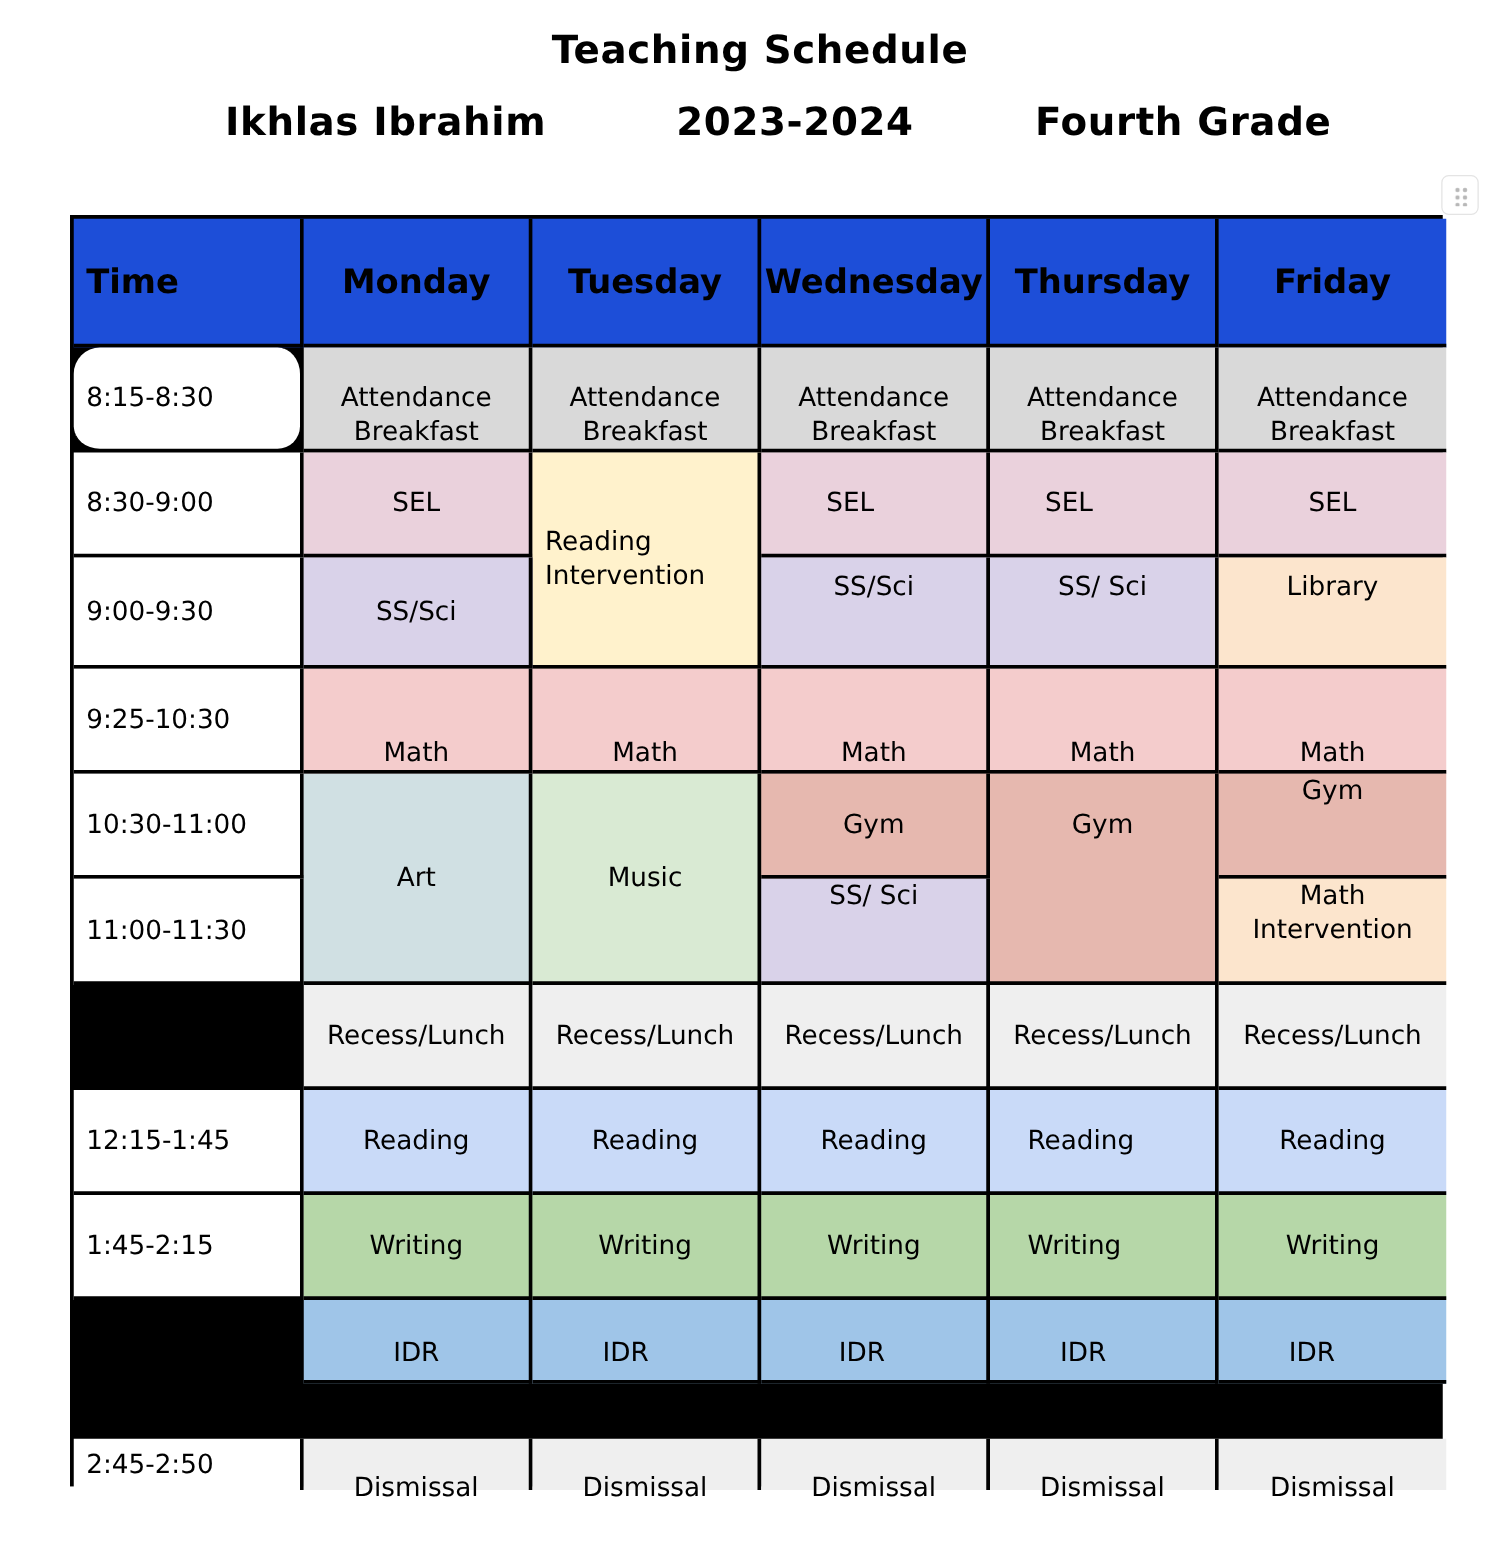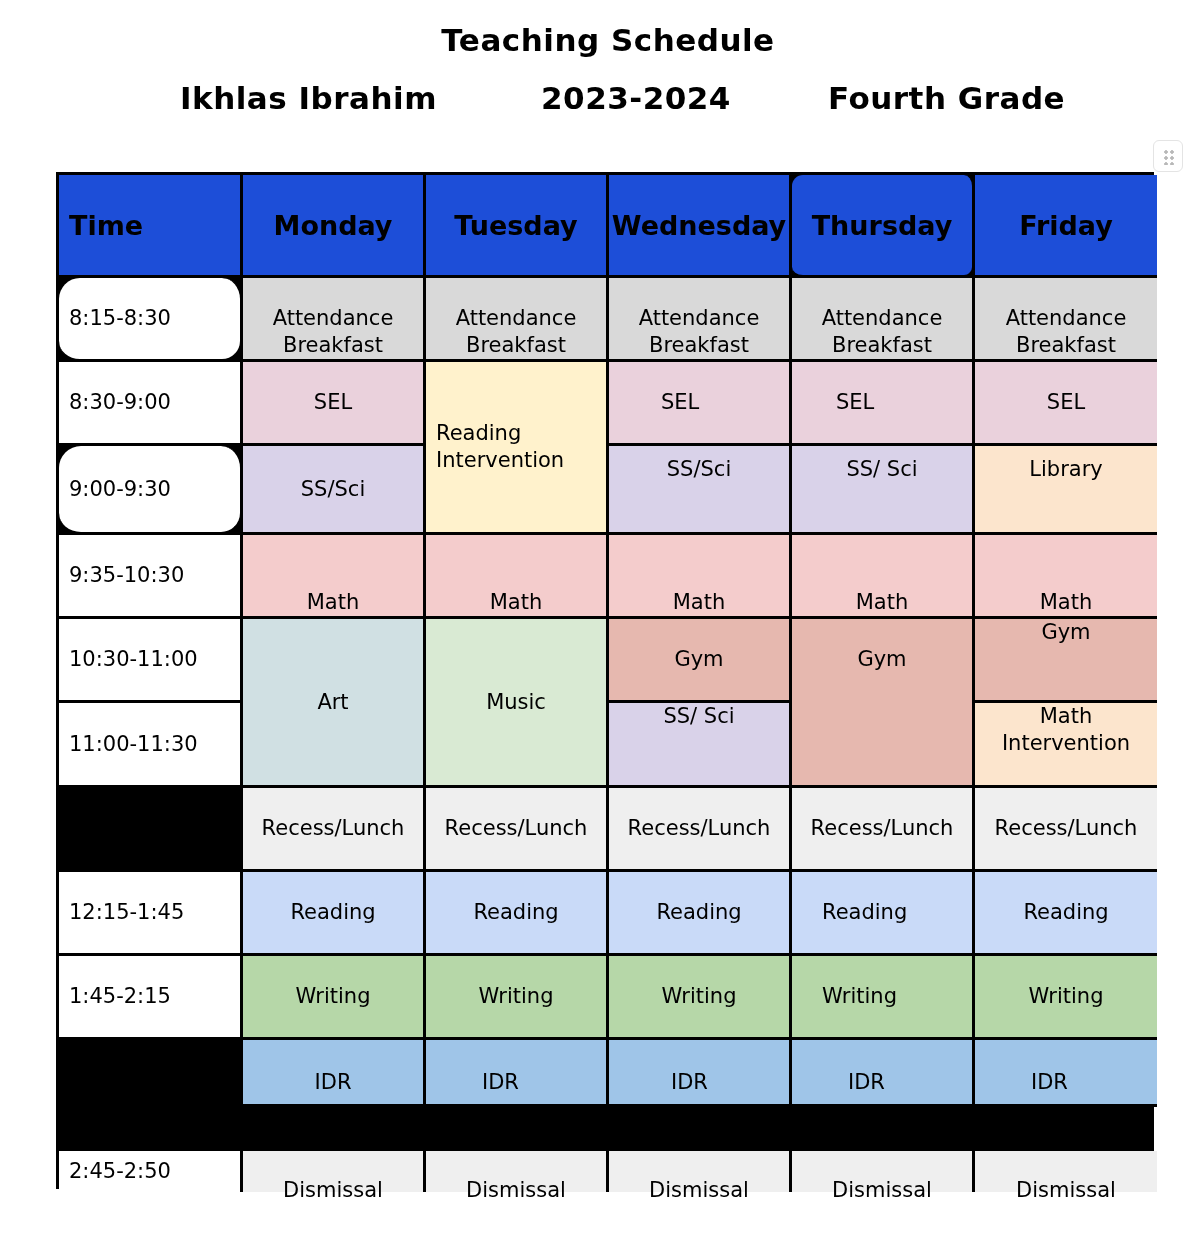--- a/index.html
+++ b/index.html
@@ -42,27 +42,27 @@
 <div class="handle">
   <div class="dots"></div>
 </div>
 
 <div class="grid">
 
   <div class="cell head timeh" style="grid-column:1;grid-row:1;">Time</div>
   <div class="cell head" style="grid-column:2;grid-row:1;">Monday</div>
   <div class="cell head" style="grid-column:3;grid-row:1;">Tuesday</div>
   <div class="cell head" style="grid-column:4;grid-row:1;">Wednesday</div>
-  <div class="cell head" style="grid-column:5;grid-row:1;border-radius:11px;">Thursday</div>
+  <div class="cell head" style="grid-column:5;grid-row:1;">Thursday</div>
   <div class="cell head lastcol" style="grid-column:6;grid-row:1;">Friday</div>
 
   <div class="cell time" style="grid-column:1;grid-row:2;border-radius:21px;">8:15-8:30</div>
   <div class="cell time" style="grid-column:1;grid-row:3;">8:30-9:00</div>
-  <div class="cell time" style="grid-column:1;grid-row:4;border-radius:22px;">9:00-9:30</div>
-  <div class="cell time" style="grid-column:1;grid-row:5;">9:35-10:30</div>
+  <div class="cell time" style="grid-column:1;grid-row:4;">9:00-9:30</div>
+  <div class="cell time" style="grid-column:1;grid-row:5;">9:25-10:30</div>
   <div class="cell time" style="grid-column:1;grid-row:6;">10:30-11:00</div>
   <div class="cell time" style="grid-column:1;grid-row:7;">11:00-11:30</div>
   <div class="cell time" style="grid-column:1;grid-row:9;">12:15-1:45</div>
   <div class="cell time" style="grid-column:1;grid-row:10;">1:45-2:15</div>
   <div class="cell time lastrow" style="grid-column:1;grid-row:12;">2:45-2:50</div>
 
   <div class="cell bot" style="grid-column:2;grid-row:2;background:#d9d9d9;">Attendance
 Breakfast</div>
   <div class="cell bot" style="grid-column:3;grid-row:2;background:#d9d9d9;">Attendance
 Breakfast</div>

